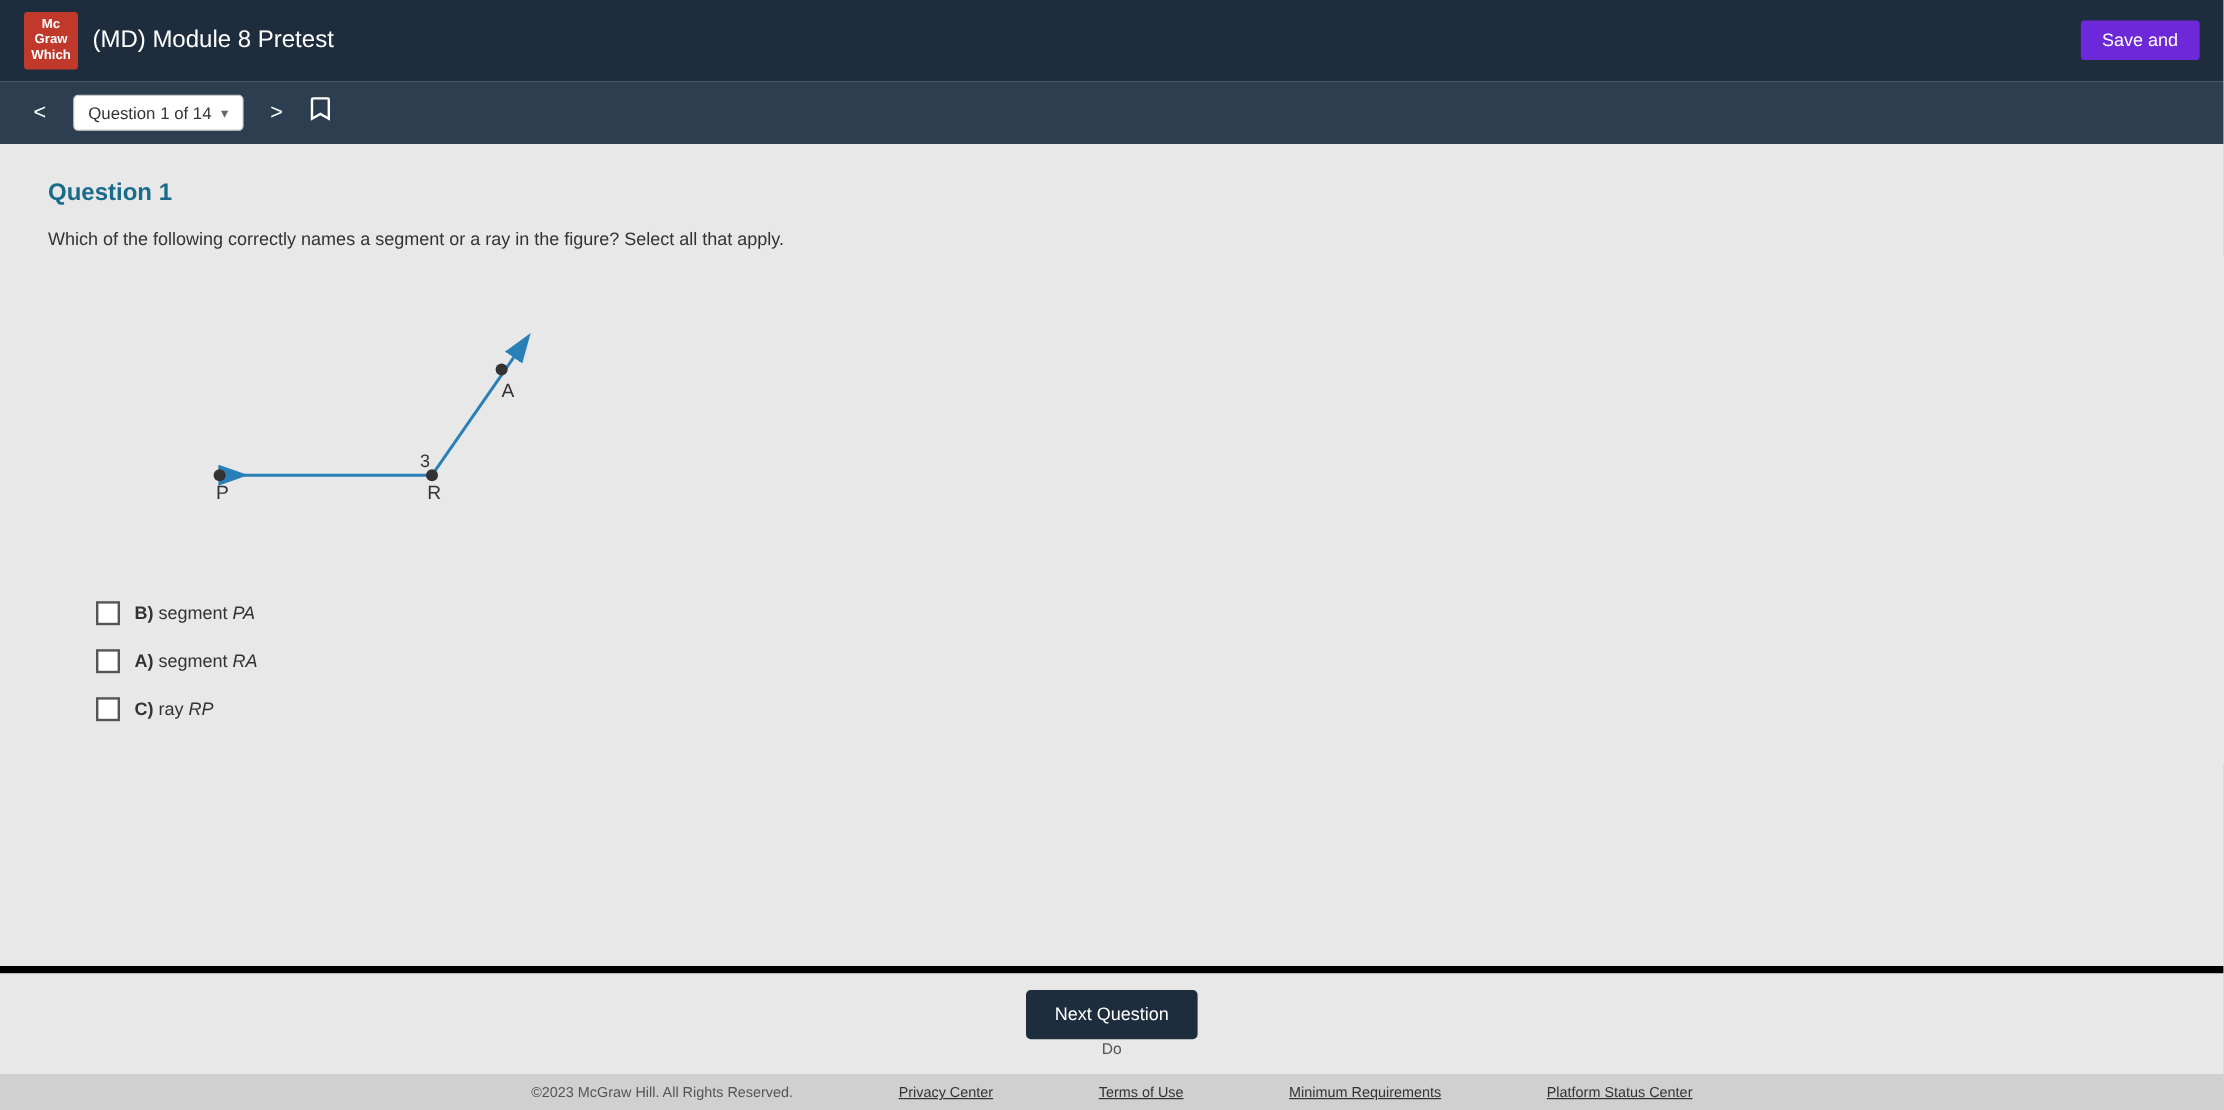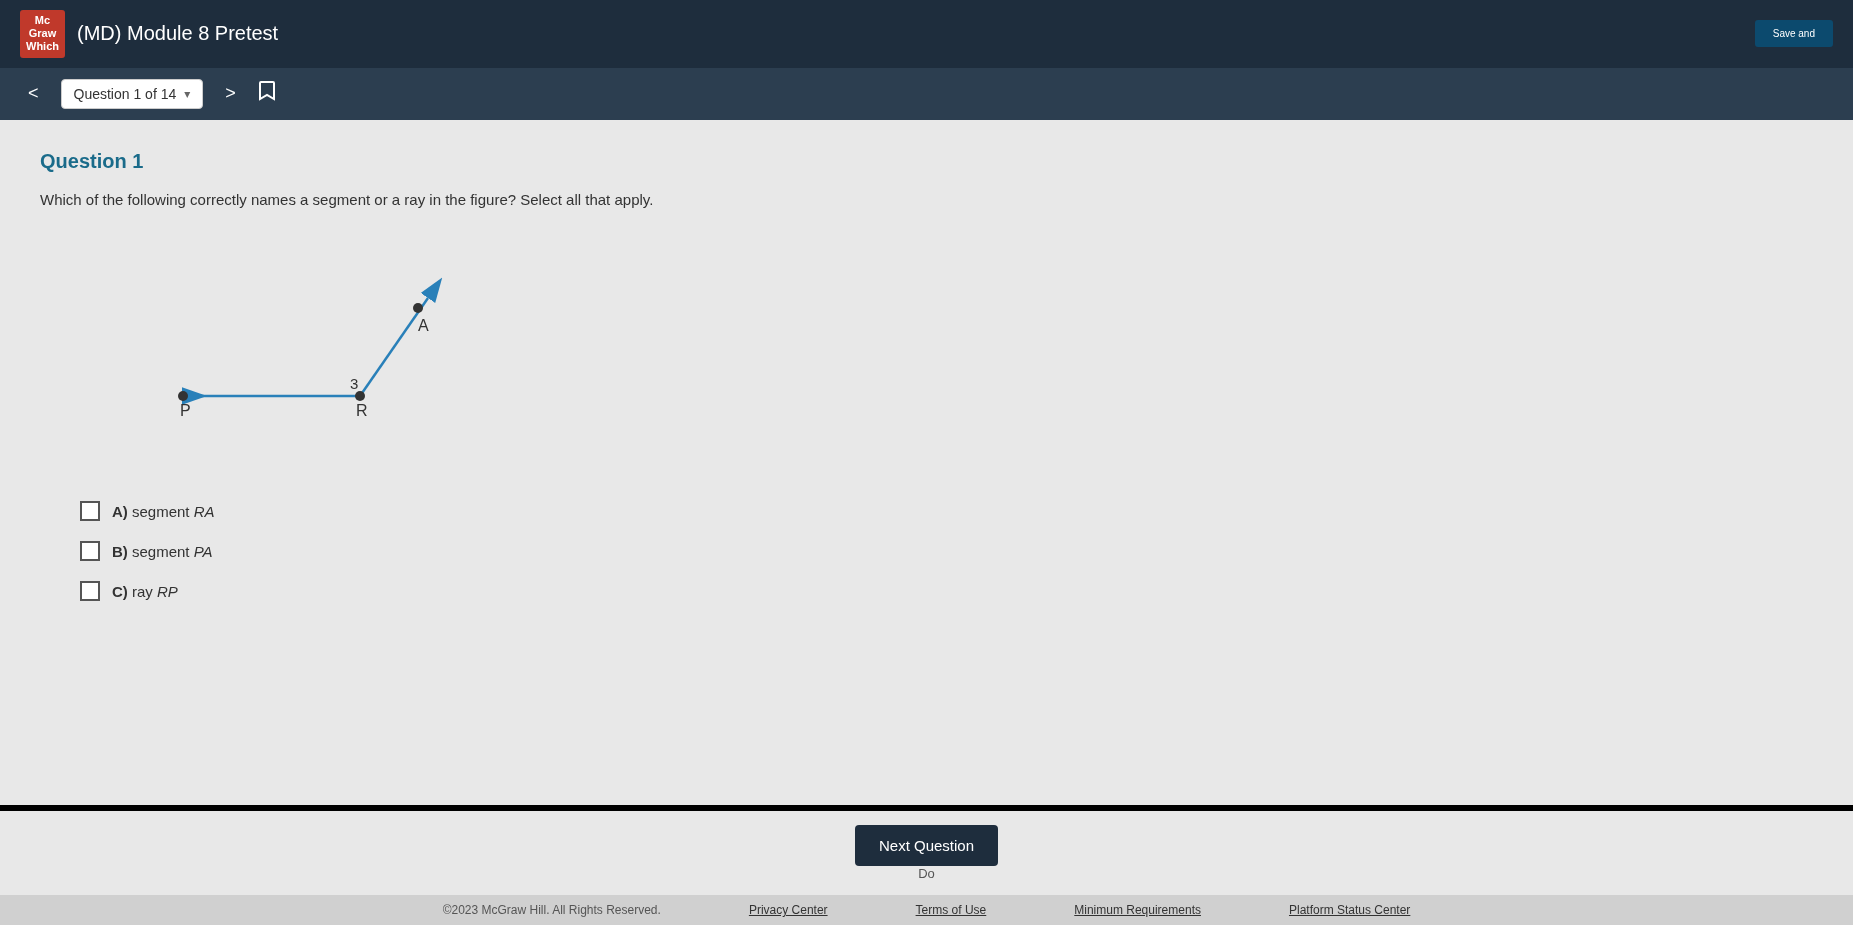--- a/index.html
+++ b/index.html
@@ -34,25 +34,25 @@
       border-radius: 3px;
       line-height: 1.2;
       text-align: center;
     }
     .module-title {
       color: white;
       font-size: 20px;
       font-weight: normal;
     }
     .save-btn {
-      background: #0c4a6e;
+      background: #6d28d9;
       color: white;
       border: none;
       padding: 8px 18px;
-      font-size: 10px;
+      font-size: 15px;
       cursor: pointer;
       border-radius: 3px;
       margin-left: 31px;
     }
 
     
     .nav-bar {
       background: #2c3e50;
       padding: 10px 20px;
       display: flex;
@@ -265,27 +265,27 @@
       <text x="250" y="148" font-size="15" fill="#333" font-family="Arial">3</text>
       <text x="80" y="175" font-size="16" fill="#333" font-family="Arial">P</text>
       <text x="256" y="175" font-size="16" fill="#333" font-family="Arial">R</text>
     </svg>
   </div>
 
   <div class="answer-choices">
     <div class="answer-choice">
       <div class="checkbox"></div>
       <span class="choice-label">
-        <strong>A)</strong> segment <em>RA</em>
+        <strong>B)</strong> segment <em>PA</em>
       </span>
     </div>
     <div class="answer-choice">
       <div class="checkbox"></div>
       <span class="choice-label">
-        <strong>B)</strong> segment <em>PA</em>
+        <strong>A)</strong> segment <em>RA</em>
       </span>
     </div>
     <div class="answer-choice">
       <div class="checkbox"></div>
       <span class="choice-label">
         <strong>C)</strong> ray <em>RP</em>
       </span>
     </div>
   </div>
 

